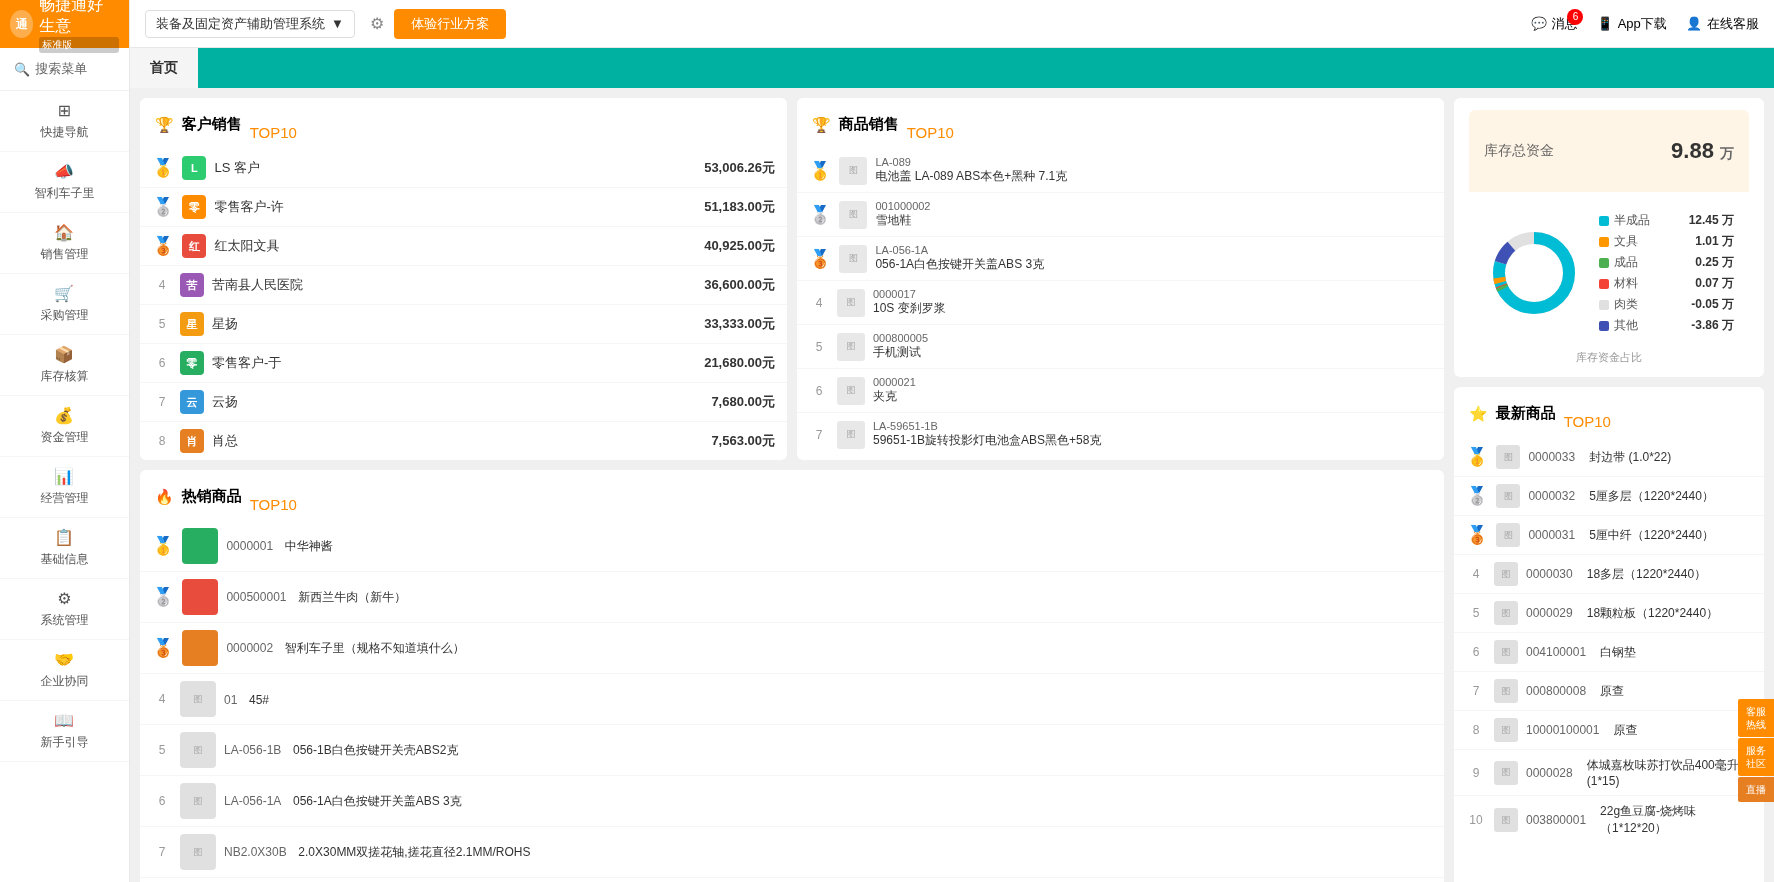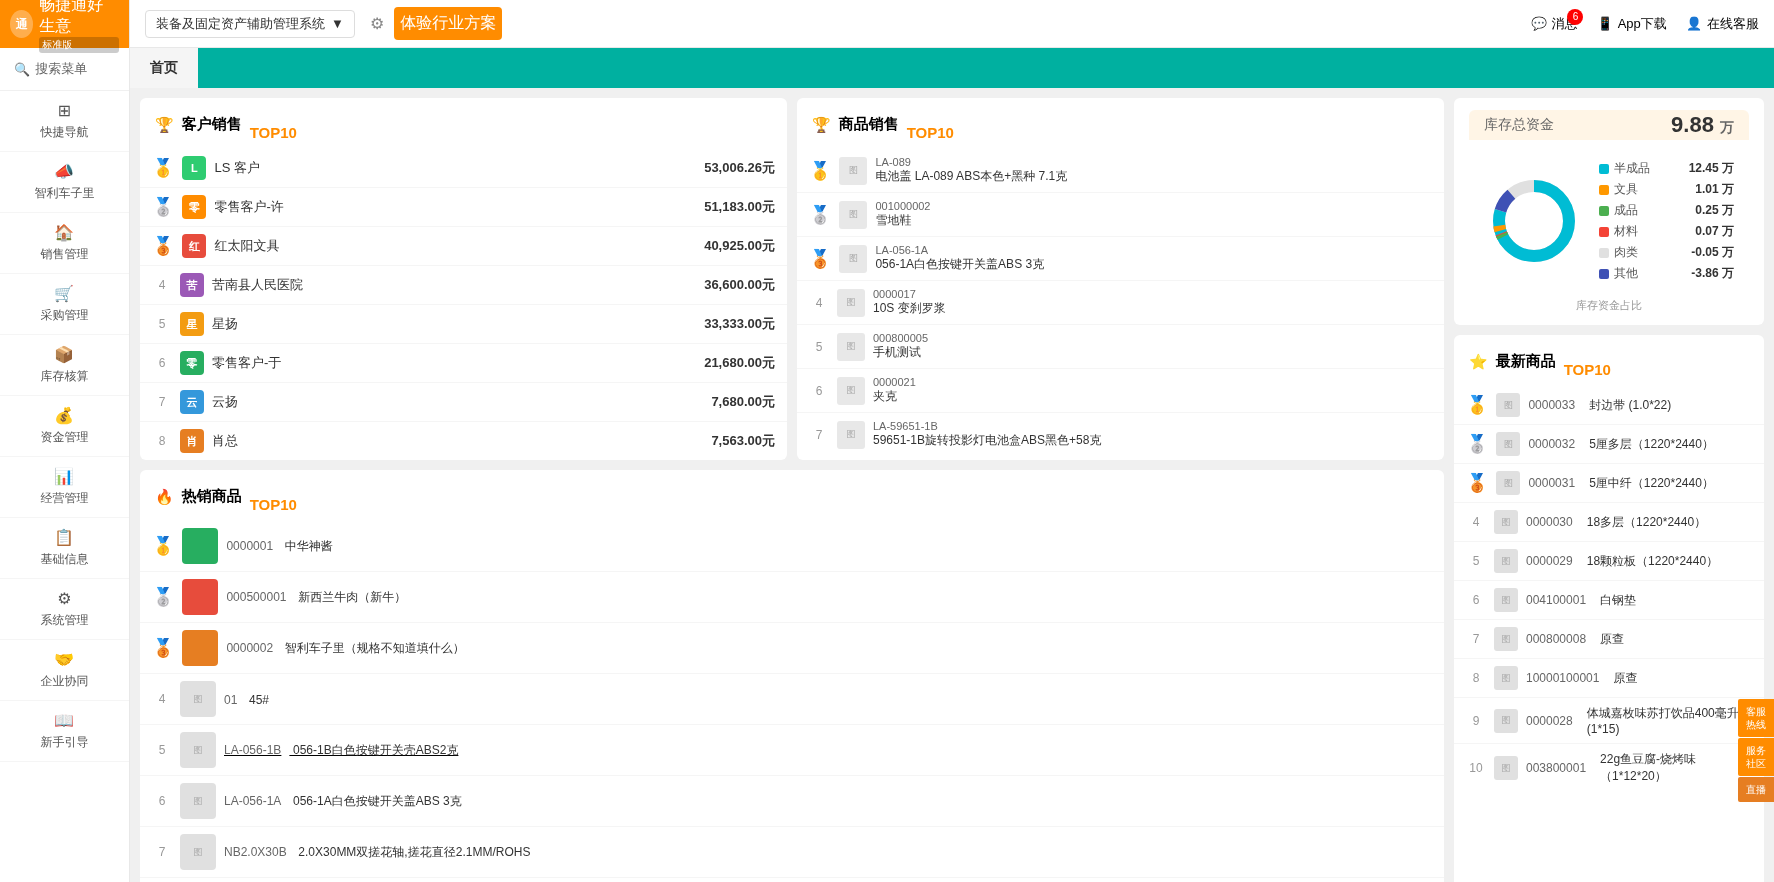--- a/index.html
+++ b/index.html
@@ -15,21 +15,21 @@
     .sidebar-search-btn { width: 100%; background: none; border: none; color: #666; cursor: pointer; display: flex; align-items: center; gap: 5px; padding: 4px 6px; font-size: 13px; }
     .sidebar-nav-item { display: flex; flex-direction: column; align-items: center; padding: 10px 5px; cursor: pointer; border-bottom: 1px solid #f5f5f5; color: #555; gap: 4px; }
     .sidebar-nav-item .icon { font-size: 16px; }
     .sidebar-nav-item .label { font-size: 12px; text-align: center; }
 
     
     .main-wrapper { flex: 1; display: flex; flex-direction: column; overflow: hidden; }
     .top-header { height: 48px; background: #fff; border-bottom: 1px solid #e8e8e8; display: flex; align-items: center; padding: 0 15px; gap: 10px; flex-shrink: 0; }
     .header-system-selector { display: flex; align-items: center; gap: 6px; border: 1px solid #ddd; padding: 4px 10px; border-radius: 4px; cursor: pointer; color: #333; font-size: 13px; }
     .header-gear { color: #888; cursor: pointer; font-size: 16px; margin-left: 5px; }
-    .header-trial-btn { background: #ff8c00; color: #fff; border: none; padding: 6px 6px; border-radius: 4px; cursor: pointer; font-size: 16px; }
+    .header-trial-btn { background: #ff8c00; color: #fff; border: none; padding: 6px 17px; border-radius: 4px; cursor: pointer; font-size: 13px; }
     .header-spacer { flex: 1; }
     .header-action-item { display: flex; align-items: center; gap: 4px; cursor: pointer; position: relative; }
     .header-badge { background: #f00; color: #fff; border-radius: 50%; width: 16px; height: 16px; font-size: 10px; display: flex; align-items: center; justify-content: center; position: absolute; top: -6px; right: -6px; }
 
     
     .tab-bar { background: #00b0a0; display: flex; align-items: center; padding: 0; height: 40px; flex-shrink: 0; }
     .tab-item { padding: 0 20px; height: 100%; display: flex; align-items: center; color: #fff; cursor: pointer; font-size: 14px; font-weight: bold; background: rgba(0,0,0,0.15); }
     .tab-item.active { background: #f5f5f5; color: #333; }
 
     
@@ -70,21 +70,21 @@
     .newest-row:last-child { border-bottom: none; }
 
     
     .float-service { position: fixed; right: 0; bottom: 80px; display: flex; flex-direction: column; gap: 1px; z-index: 100; }
     .float-btn { background: #ff8c00; color: #fff; width: 36px; padding: 6px 4px; text-align: center; font-size: 10px; cursor: pointer; border-radius: 2px 0 0 2px; line-height: 1.3; }
 
     
     .scrollable { max-height: 400px; overflow-y: auto; }
 
     .section-title { display: flex; align-items: center; gap: 8px; padding: 10px 15px 8px; font-size: 15px; font-weight: bold; }
-    .section-title .top10-badge { color: #ff8c00; font-weight: bold; margin-top: 16px; }
+    .section-title .top10-badge { color: #ff8c00; font-weight: normal; margin-top: 16px; }
 
     .header-right-group { display: flex; align-items: center; gap: 20px; }
 
     
     .top-panels { display: flex; gap: 10px; }
     .top-panels > .card { flex: 1; }
   </style>
 </head>
 <body>
 
@@ -349,21 +349,21 @@
     <span class="rank-num">4</span>
     <div style="width:36px;height:36px;background:#e0e0e0;border-radius:4px;flex-shrink:0;display:flex;align-items:center;justify-content:center;color:#aaa;font-size:9px;">图</div>
     <div style="flex:1;">
       <span style="color:#666;font-size:12px;margin-right:8px;">01</span>
       <span style="color:#333;font-size:12px;">45#</span>
     </div>
   </div>
             <div class="hot-product-row">
     <span class="rank-num">5</span>
     <div style="width:36px;height:36px;background:#e0e0e0;border-radius:4px;flex-shrink:0;display:flex;align-items:center;justify-content:center;color:#aaa;font-size:9px;">图</div>
-    <div style="flex:1;text-decoration:underline;">
+    <div style="flex:1;">
       <span style="color:#666;font-size:12px;margin-right:8px;">LA-056-1B</span>
       <span style="color:#333;font-size:12px;">056-1B白色按键开关壳ABS2克</span>
     </div>
   </div>
             <div class="hot-product-row">
     <span class="rank-num">6</span>
     <div style="width:36px;height:36px;background:#e0e0e0;border-radius:4px;flex-shrink:0;display:flex;align-items:center;justify-content:center;color:#aaa;font-size:9px;">图</div>
     <div style="flex:1;">
       <span style="color:#666;font-size:12px;margin-right:8px;">LA-056-1A</span>
       <span style="color:#333;font-size:12px;">056-1A白色按键开关盖ABS 3克</span>
@@ -385,21 +385,21 @@
       <span style="color:#333;font-size:12px;">12070519-xs</span>
     </div>
   </div>
           </div>
       </div>
     </div>
 
     <div class="content-right">
 
       <div class="inventory-card card">
-        <div style="background:#fff5e6; padding:2px 15px; border-radius:6px 6px 0 0; display:flex; align-items:center; justify-content:space-between;">
+        <div style="background:#fff5e6; padding:28px 15px; border-radius:6px 6px 0 0; display:flex; align-items:center; justify-content:space-between;">
           <span style="font-size:14px; color:#666;">库存总资金</span>
           <span style="font-size:22px; font-weight:bold; color:#333;">
             <span>9.88</span>
             <span style="font-size:14px; color:#666;">万</span>
           </span>
         </div>
         <div class="inventory-chart-area" style="padding:10px 15px;">
 
           <svg class="donut-chart" viewBox="0 0 100 100" width="100" height="100">
 

